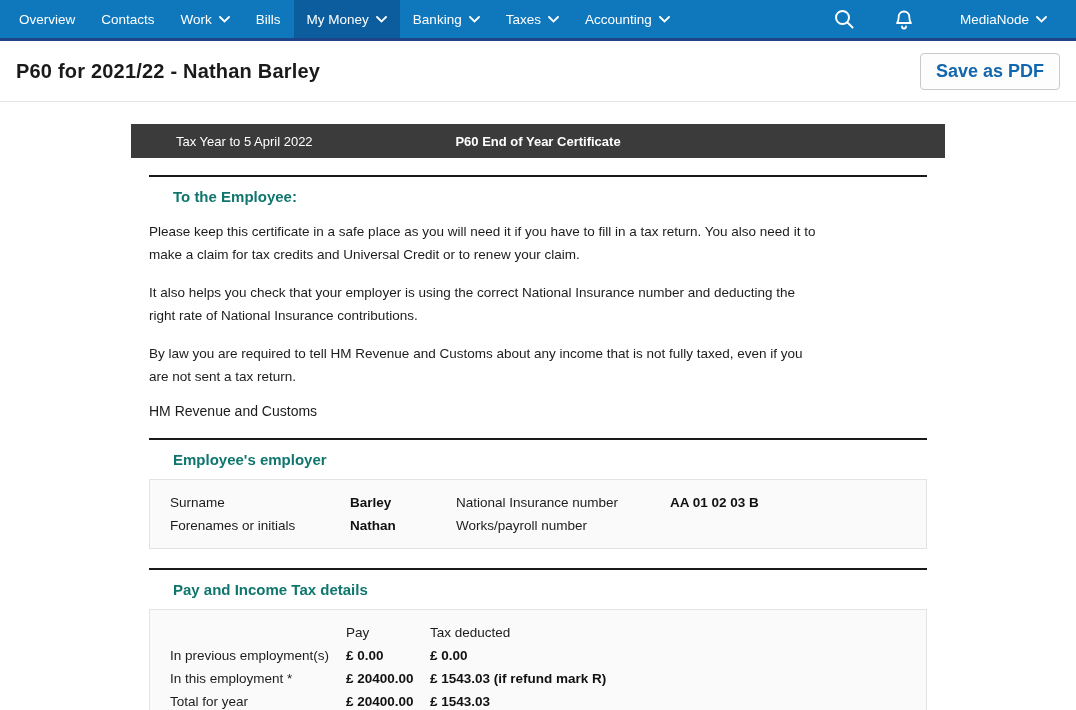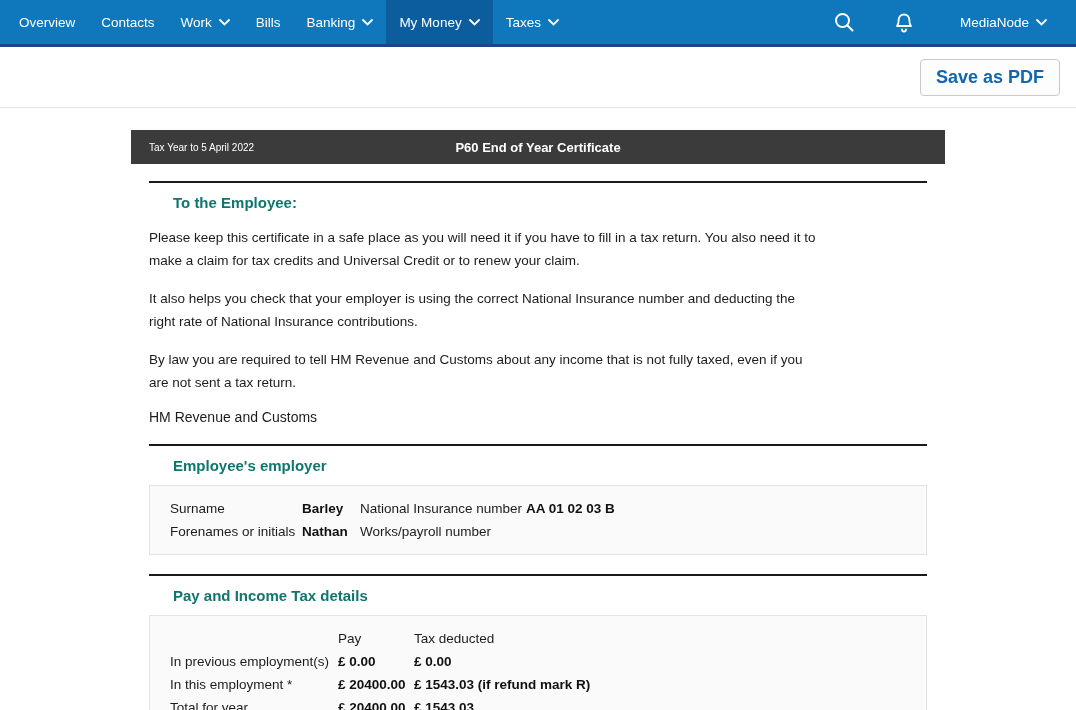--- a/index.html
+++ b/index.html
@@ -1,20 +1,20 @@
 <!DOCTYPE html>
 <html><head>
 <meta charset="utf-8">
 <style>
   * { box-sizing: border-box; margin: 0; padding: 0; }
   html, body { width: 1076px; height: 710px; overflow: hidden; background: #ffffff;
     font-family: "Liberation Sans", sans-serif; color: #1c1c1c; }
 
   
-  .nav { height: 47px; background: #0f78bd; border-bottom: 3px solid #20448a;
+  .nav { height: 41px; background: #0f78bd; border-bottom: 3px solid #20448a;
     display: flex; align-items: stretch; padding: 0 6px; }
   .nav-left { display: flex; align-items: stretch; }
   .nav-item { display: flex; align-items: center; gap: 7px; padding: 0 13px;
     color: #ffffff; font-size: 13.5px; cursor: pointer; white-space: nowrap; }
   .nav-item.active { background: #0b5d9e; }
   .chev { width: 11px; height: 7px; display: inline-block; }
   .nav-right { margin-left: auto; display: flex; align-items: center; gap: 26px; padding-right: 10px; }
   .icon-btn { width: 34px; height: 34px; display: flex; align-items: center; justify-content: center; cursor: pointer; }
 
   
@@ -22,38 +22,38 @@
     display: flex; align-items: center; padding: 0 16px; }
   .page-title { font-size: 20px; font-weight: bold; color: #1a1a1a; letter-spacing: .2px; }
   .save-btn { margin-left: auto; background: #fdfdfd; border: 1px solid #c9c9c9; border-radius: 4px;
     color: #1266ad; font-weight: bold; font-size: 18px; padding: 7px 15px; cursor: pointer;
     font-family: "Liberation Sans", sans-serif; }
 
   
   .doc { width: 814px; margin: 22px auto 0 auto; }
   .doc-header { background: #3b3b3b; color: #ffffff; height: 34px; position: relative;
     display: flex; align-items: center; padding: 0 18px; }
-  .doc-header .tax-year { font-size: 10px; position: relative; z-index: 1; }
+  .doc-header .tax-year { font-size: 13px; position: relative; z-index: 1; margin-left: 27px; }
   .doc-header .cert-title { position: absolute; left: 0; right: 0; text-align: center;
     font-size: 13px; font-weight: bold; }
   .doc-body { padding: 0 18px; }
   .rule { border-top: 2px solid #1a1a1a; }
   .rule.r1 { margin-top: 17px; }
   .rule.r2 { margin-top: 19px; }
   .rule.r3 { margin-top: 19px; }
   .section-heading { font-size: 15px; font-weight: bold; color: #0f766e; margin-top: 11px; margin-left: 24px; }
   .para { font-size: 13.5px; line-height: 23px; margin-top: 15px; max-width: 690px;
     white-space: pre-line; color: #1c1c1c; }
   .signoff { font-size: 14px; margin-top: 15px; }
 
   .panel { background: #fafafa; border: 1px solid #e3e3e3; margin-top: 11px; padding: 11px 20px; }
   .emp-row { display: grid; grid-template-columns: 132px 58px 166px auto;
-    font-size: 13.5px; line-height: 23px; align-items: baseline; }
+    font-size: 13.5px; line-height: 23px; align-items: baseline; gap: 48px; }
   .pay-grid .pay-row { display: grid; grid-template-columns: 168px 76px auto;
-    font-size: 13.5px; line-height: 23px; align-items: baseline; }
+    font-size: 13.5px; line-height: 23px; align-items: baseline; gap: 8px; }
   .b { font-weight: bold; color: #111; }
 </style>
 </head>
 <body>
 
 <div class="nav">
   <div class="nav-left">
     <div class="nav-item">
       <span>Overview</span>
     </div>
@@ -62,34 +62,40 @@
     </div>
     <div class="nav-item">
       <span>Work</span>
       <svg class="chev" viewBox="0 0 11 7">
           <path d="M1 1l4.5 4.5L10 1" fill="none" stroke="#fff" stroke-width="1.8" stroke-linecap="round"></path>
         </svg>
     </div>
     <div class="nav-item">
       <span>Bills</span>
     </div>
-    <div class="nav-item">
-      <span>Banking</span>
-      <svg class="chev" viewBox="0 0 11 7">
-          <path d="M1 1l4.5 4.5L10 1" fill="none" stroke="#fff" stroke-width="1.8" stroke-linecap="round"></path>
-        </svg>
-    </div>
     <div class="nav-item active">
       <span>My Money</span>
       <svg class="chev" viewBox="0 0 11 7">
           <path d="M1 1l4.5 4.5L10 1" fill="none" stroke="#fff" stroke-width="1.8" stroke-linecap="round"></path>
         </svg>
     </div>
     <div class="nav-item">
+      <span>Banking</span>
+      <svg class="chev" viewBox="0 0 11 7">
+          <path d="M1 1l4.5 4.5L10 1" fill="none" stroke="#fff" stroke-width="1.8" stroke-linecap="round"></path>
+        </svg>
+    </div>
+    <div class="nav-item">
       <span>Taxes</span>
+      <svg class="chev" viewBox="0 0 11 7">
+          <path d="M1 1l4.5 4.5L10 1" fill="none" stroke="#fff" stroke-width="1.8" stroke-linecap="round"></path>
+        </svg>
+    </div>
+    <div class="nav-item">
+      <span>Accounting</span>
       <svg class="chev" viewBox="0 0 11 7">
           <path d="M1 1l4.5 4.5L10 1" fill="none" stroke="#fff" stroke-width="1.8" stroke-linecap="round"></path>
         </svg>
     </div>
   </div>
   <div class="nav-right">
     <div class="icon-btn">
       <svg width="22" height="22" viewBox="0 0 22 22">
         <circle cx="9.5" cy="9.5" r="6.5" fill="none" stroke="#fff" stroke-width="2"></circle>
         <line x1="14.5" y1="14.5" x2="19.5" y2="19.5" stroke="#fff" stroke-width="2" stroke-linecap="round"></line>
@@ -104,20 +110,21 @@
     <div class="nav-item">
       <span>MediaNode</span>
       <svg class="chev" viewBox="0 0 11 7">
           <path d="M1 1l4.5 4.5L10 1" fill="none" stroke="#fff" stroke-width="1.8" stroke-linecap="round"></path>
         </svg>
     </div>
   </div>
 </div>
 
 <div class="page-header">
+  <div class="page-title">P60 for 2021/22 - Nathan Barley</div>
   <button class="save-btn">Save as PDF</button>
 </div>
 
 <div class="doc">
 
   <div class="doc-header">
     <span class="cert-title">P60 End of Year Certificate</span>
     <span class="tax-year">Tax Year to 5 April 2022</span>
   </div>
 

